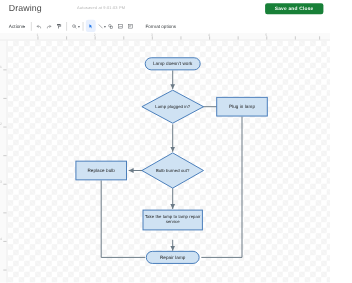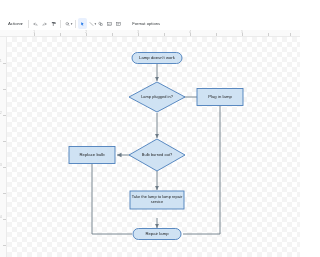--- a/index.html
+++ b/index.html
@@ -100,20 +100,25 @@
     line-height:1.25;
     pointer-events:none;
     letter-spacing:.05px;
   }
 </style>
 </head>
 <body>
 
 <div id="app">
 
+  <div class="header">
+    <div class="doc-title">Drawing</div>
+    <div class="autosave">Autosaved at 9:01:03 PM</div>
+    <button class="save-close-btn">Save and Close</button>
+  </div>
 
   <div class="toolbar">
     <div class="tb-item tb-actions">
       <span>Actions</span>
         <span class="tb-caret">▾</span>
     </div>
     <div class="tb-sep"></div>
 
     <div class="tb-item tb-icon">
       <svg width="8" height="8" viewBox="0 0 24 24" fill="none" stroke="#5f6368" stroke-width="2.2" stroke-linecap="round" stroke-linejoin="round">

